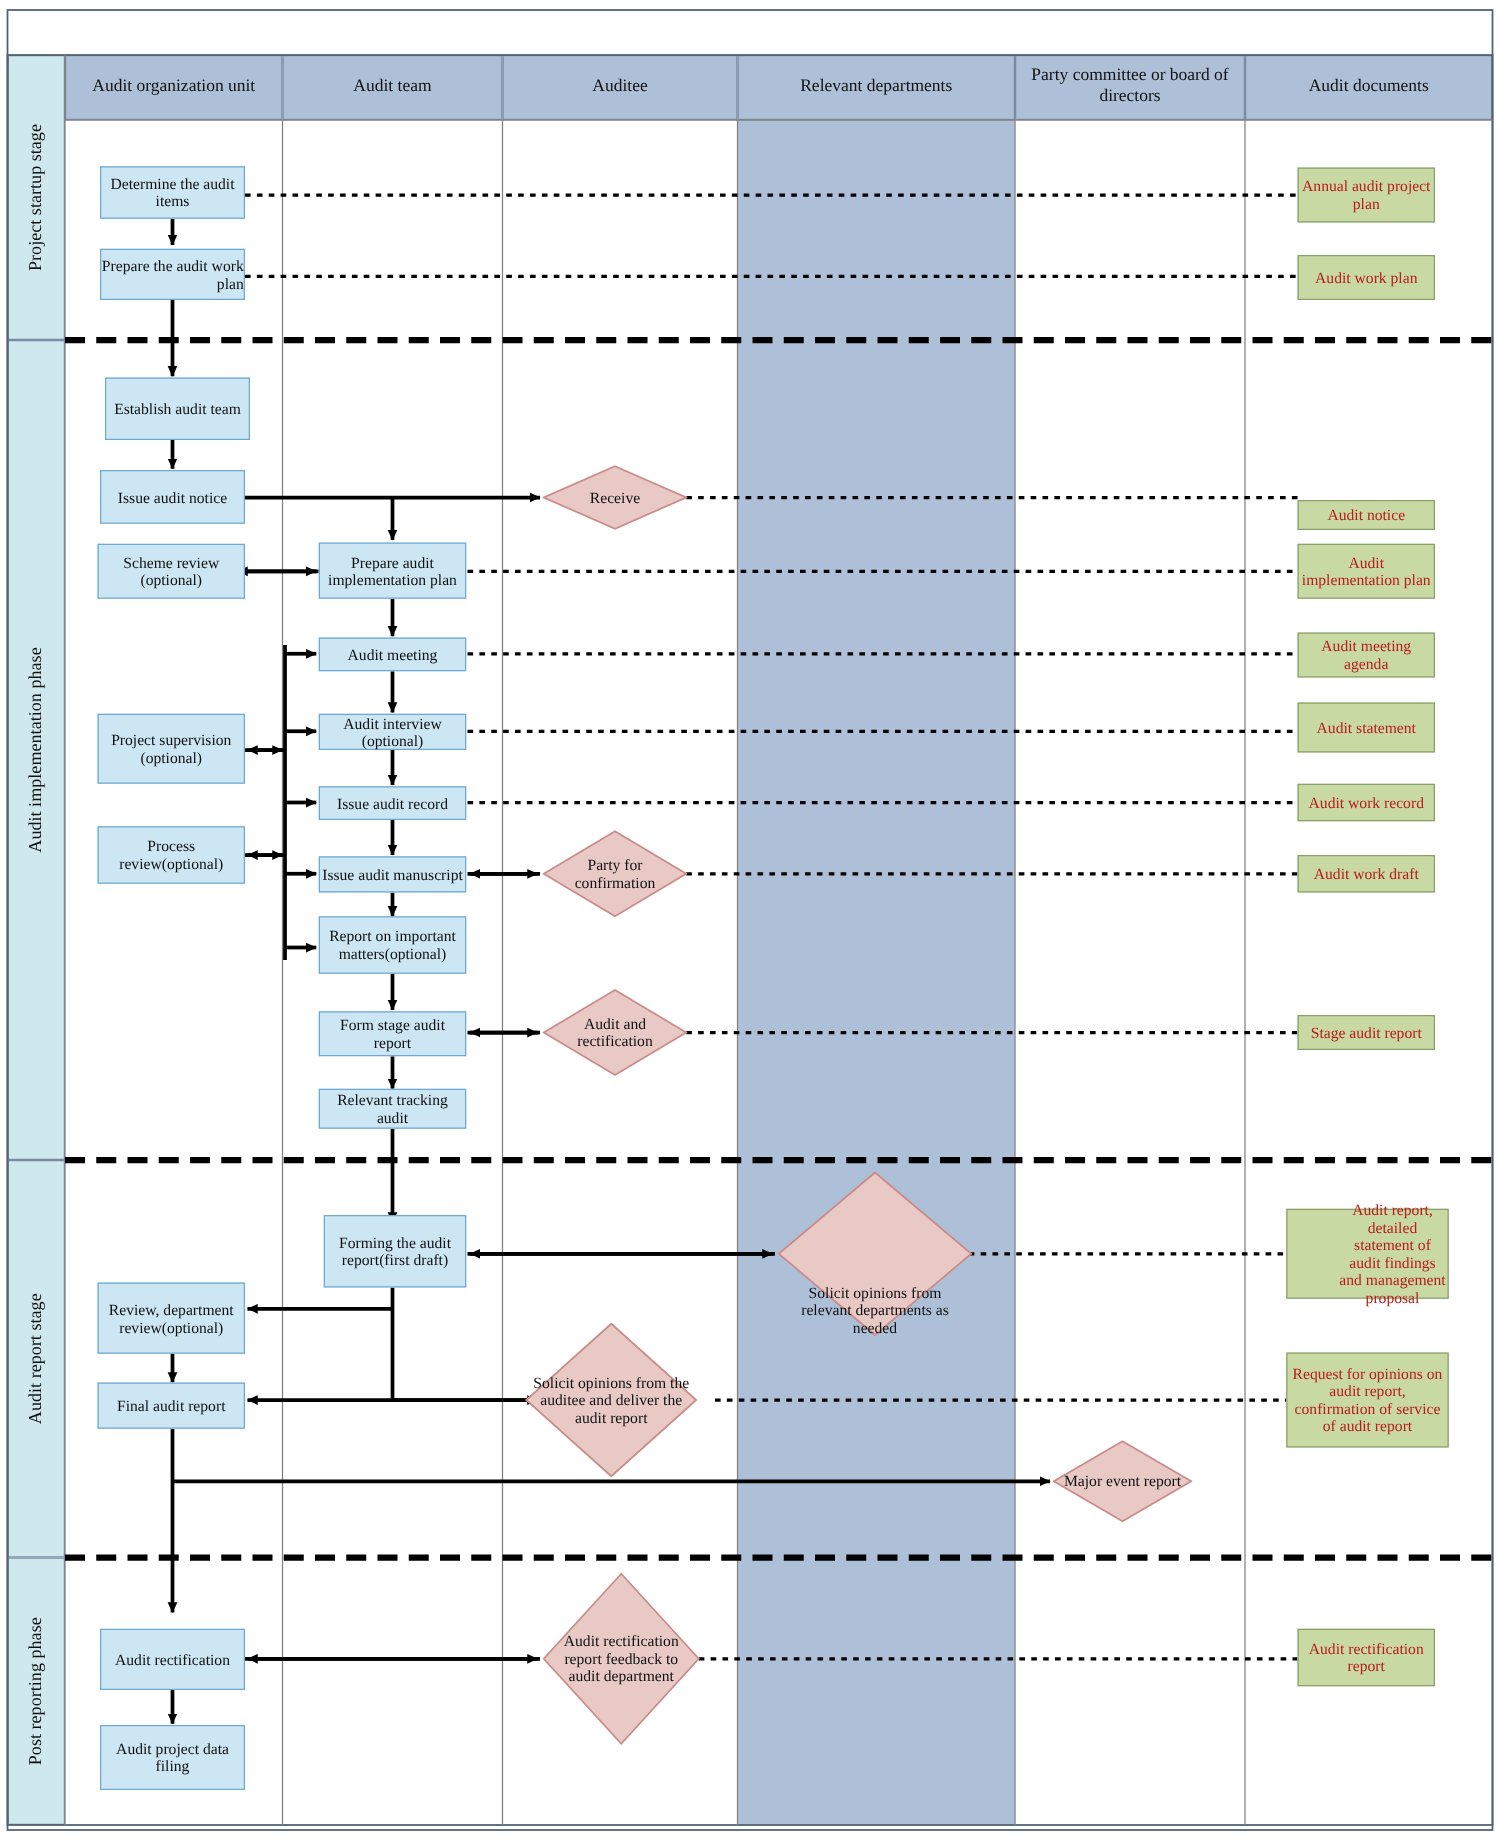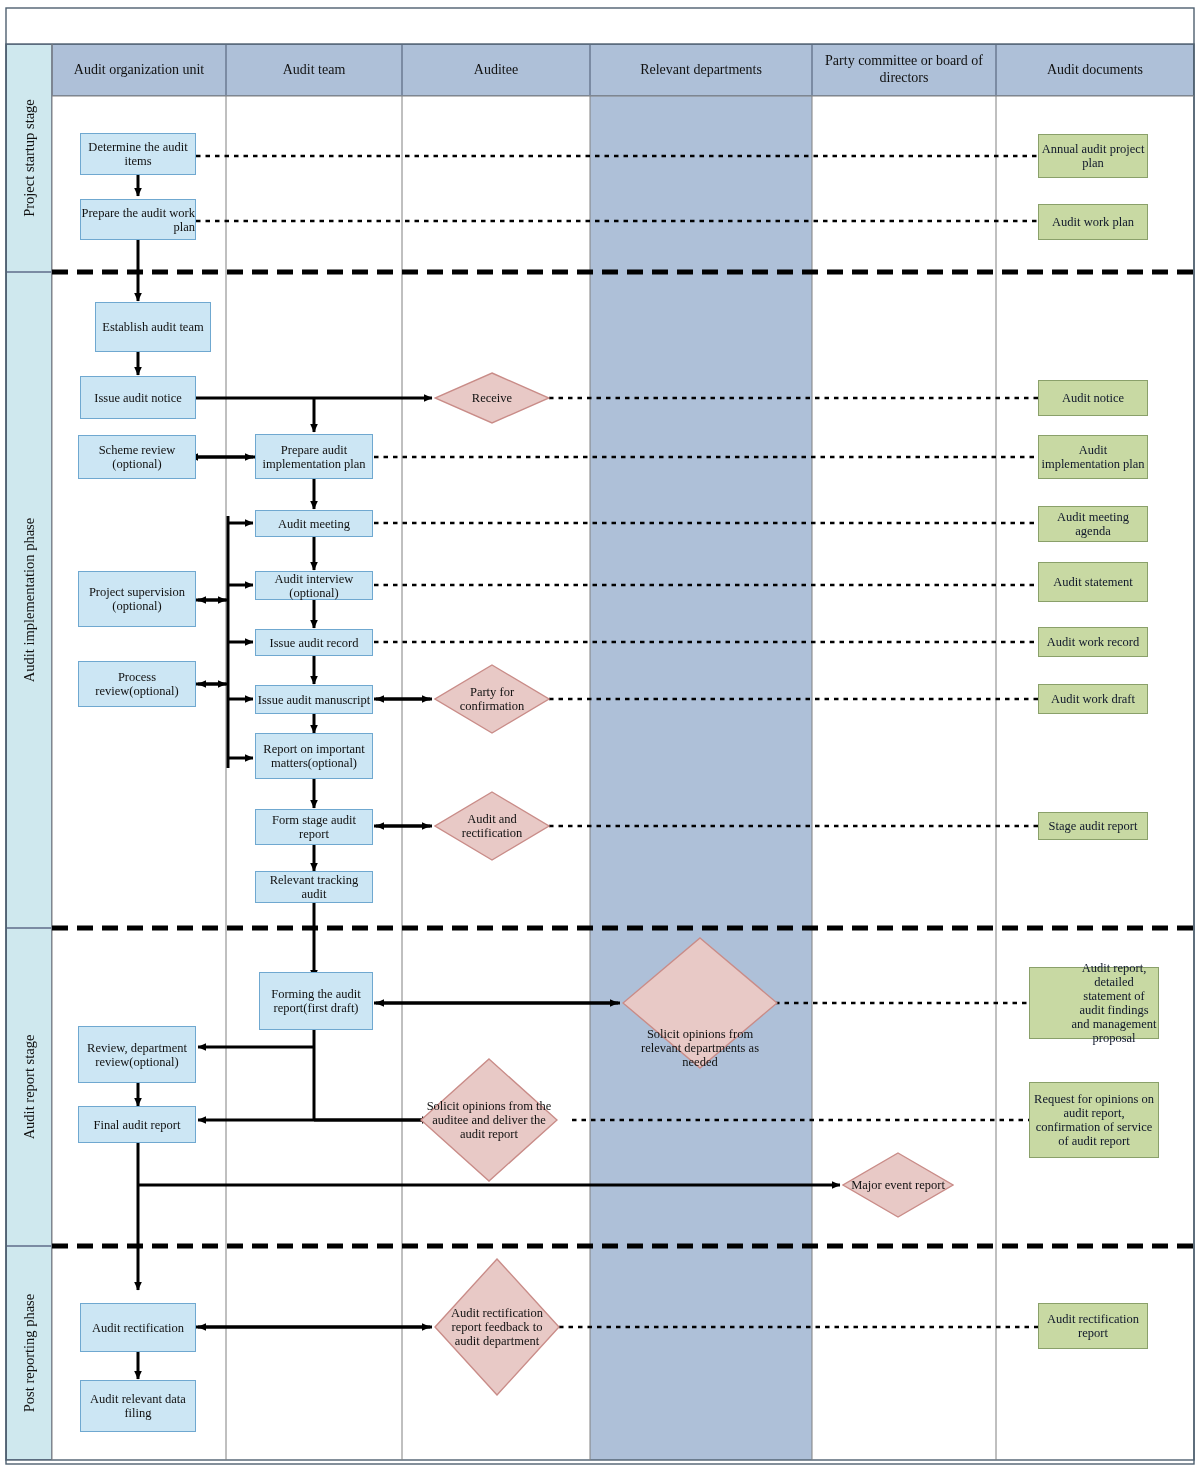--- a/index.html
+++ b/index.html
@@ -3,21 +3,21 @@
 <meta charset="utf-8">
 <style>
   html,body{margin:0;padding:0;background:#ffffff;}
   body{font-family:"Liberation Serif","DejaVu Serif",serif;}
   #root{position:relative;width:1200px;height:1472px;background:#fff;overflow:hidden;}
   #svgroot{position:absolute;left:0;top:0;width:1200px;height:1472px;}
 
   .node{position:absolute;box-sizing:border-box;display:flex;align-items:center;justify-content:center;
         text-align:center;line-height:1.12;}
   .proc{background:#cce6f4;border:1px solid #6fa8d0;font-size:12.5px;color:#111;}
-  .doc{background:#c8d9a3;border:1px solid #8aa06a;font-size:12.5px;color:#0f172a;}
+  .doc{background:#c8d9a3;border:1px solid #8aa06a;font-size:12.5px;color:#b91c1c;}
   .dia-wrap{position:absolute;display:flex;align-items:center;justify-content:center;text-align:center;}
   .dia-wrap .dtxt{position:relative;z-index:2;font-size:12.5px;color:#111;line-height:1.12;padding:0 6px;}
   .dia-wrap svg{position:absolute;left:0;top:0;}
 
   .hdr{position:absolute;box-sizing:border-box;background:#aec0d8;border:1px solid #7b8ba3;
        display:flex;align-items:center;justify-content:center;text-align:center;font-size:14px;color:#111;line-height:1.2;}
   .stage{position:absolute;box-sizing:border-box;background:#cfe8ee;border:1px solid #7b8ba3;}
   .stage span{position:absolute;left:50%;top:50%;white-space:nowrap;font-size:14.5px;color:#111;
        transform:translate(-50%,-50%) rotate(-90deg);transform-origin:center center;}
   .lanefill{position:absolute;background:#aec0d8;}
@@ -177,21 +177,21 @@
   </svg>
 
   <div class="node proc" style="left:80px;top:133px;width:116px;height:42px;">
     <span>Determine the audit items</span>
     </div>
 
   <div class="node proc" style="left:80px;top:199px;width:116px;height:41px;text-align:right;">
     <span>Prepare the audit work plan</span>
     </div>
 
-  <div class="node proc" style="left:95px;top:302px;width:116px;height:50px;">
+  <div class="node proc" style="left:84px;top:302px;width:116px;height:50px;">
     <span>Establish audit team</span>
     </div>
 
   <div class="node proc" style="left:80px;top:376px;width:116px;height:43px;">
     <span>Issue audit notice</span>
     </div>
 
   <div class="node proc" style="left:78px;top:435px;width:118px;height:44px;">
     <span>Scheme review (optional)</span>
     </div>
@@ -210,21 +210,21 @@
 
   <div class="node proc" style="left:78px;top:1106px;width:118px;height:37px;">
     <span>Final audit report</span>
     </div>
 
   <div class="node proc" style="left:80px;top:1303px;width:116px;height:49px;">
     <span>Audit rectification</span>
     </div>
 
   <div class="node proc" style="left:80px;top:1380px;width:116px;height:52px;">
-    <span>Audit relevant data filing</span>
+    <span>Audit project data filing</span>
     </div>
 
   <div class="node proc" style="left:255px;top:434px;width:118px;height:45px;">
     <span>Prepare audit implementation plan</span>
     </div>
 
   <div class="node proc" style="left:255px;top:510px;width:118px;height:27px;">
     <span>Audit meeting</span>
     </div>
 
@@ -306,21 +306,21 @@
     </div>
 
   <div class="node doc" style="left:1038px;top:134px;width:110px;height:44px;">
     <span>Annual audit project plan</span>
     </div>
 
   <div class="node doc" style="left:1038px;top:204px;width:110px;height:36px;">
     <span>Audit work plan</span>
     </div>
 
-  <div class="node doc" style="left:1038px;top:380px;width:110px;height:36px;">
+  <div class="node doc" style="left:1038px;top:400px;width:110px;height:24px;">
     <span>Audit notice</span>
     </div>
 
   <div class="node doc" style="left:1038px;top:435px;width:110px;height:44px;">
     <span>Audit implementation plan</span>
     </div>
 
   <div class="node doc" style="left:1038px;top:506px;width:110px;height:36px;">
     <span>Audit meeting agenda</span>
     </div>

